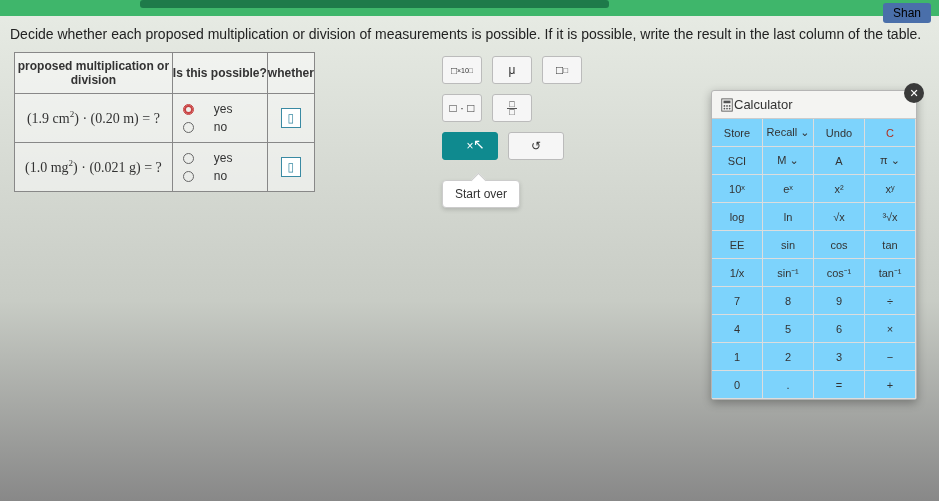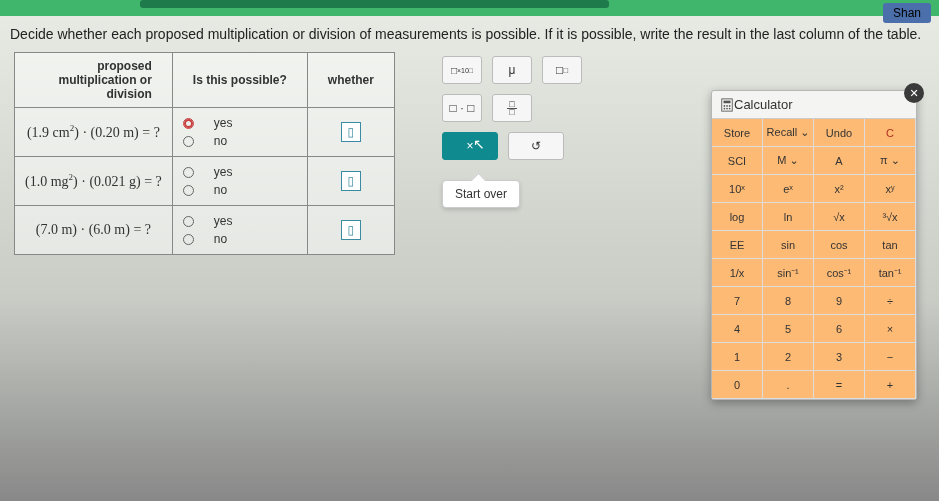--- a/index.html
+++ b/index.html
@@ -49,21 +49,21 @@
     background: rgba(255,255,255,0.5);
   }
   .main-table th, .main-table td {
     border: 1px solid #888;
     padding: 8px 10px;
     text-align: center;
     vertical-align: middle;
     font-size: 12px;
     font-weight: normal;
   }
-  .main-table th { font-weight: bold; padding: 6px 20px; text-align: right; }
+  .main-table th { font-weight: bold; padding: 6px 0; }
   .main-table td:first-child { text-align: center; font-family: 'Times New Roman', serif; font-size: 14px; white-space: nowrap;}
   .sup { font-size: 9px; vertical-align: super; }
   .radio-stack { display: flex; flex-direction: column; align-items: flex-start; gap: 4px; }
   .radio-row { display: flex; align-items: center; gap: 20px; cursor: pointer; }
   .radio { width: 11px; height: 11px; border: 1px solid #666; border-radius: 50%; display:inline-block;}
   .radio.sel { border-color: #c84040; box-shadow: inset 0 0 0 2px #c84040;}
   .result-box {
     width: 20px; height: 20px;
     border: 1px solid #3a8aa3;
     background: #fff;
@@ -176,21 +176,21 @@
   .calc-grid {
     display: grid;
     grid-template-columns: repeat(4, 1fr);
     border-top: 1px solid #ccc;
   }
   .calc-btn {
     height: 28px;
     border: none;
     border-right: 1px solid #ddd;
     border-bottom: 1px solid #ddd;
-    background: #fdba74;
+    background: #7dd3fc;
     font-size: 11px;
     cursor: pointer;
     display: flex;
     align-items: center;
     justify-content: center;
     color: #333;
   }
   .calc-btn.red { color: #b03020; }
   .calc-icon { width:14px; height:14px; }
 </style>
@@ -222,36 +222,20 @@
         <span class="radio-row">
               <span class="radio"></span>
               <span>no</span>
             </span>
       </div>
     </td>
     <td><span class="result-box">▯</span></td>
   </tr>
   <tr>
     <td id="expr1">(1.0 mg<span class="sup">2</span>) · (0.021 g) = ?</td>
-    <td>
-      <div class="radio-stack">
-        <span class="radio-row">
-              <span class="radio"></span>
-              <span>yes</span>
-            </span>
-        <span class="radio-row">
-              <span class="radio"></span>
-              <span>no</span>
-            </span>
-      </div>
-    </td>
-    <td><span class="result-box">▯</span></td>
-  </tr>
-  <tr>
-    <td id="expr2">(7.0 m) · (6.0 m) = ?</td>
     <td>
       <div class="radio-stack">
         <span class="radio-row">
               <span class="radio"></span>
               <span>yes</span>
             </span>
         <span class="radio-row">
               <span class="radio"></span>
               <span>no</span>
             </span>

